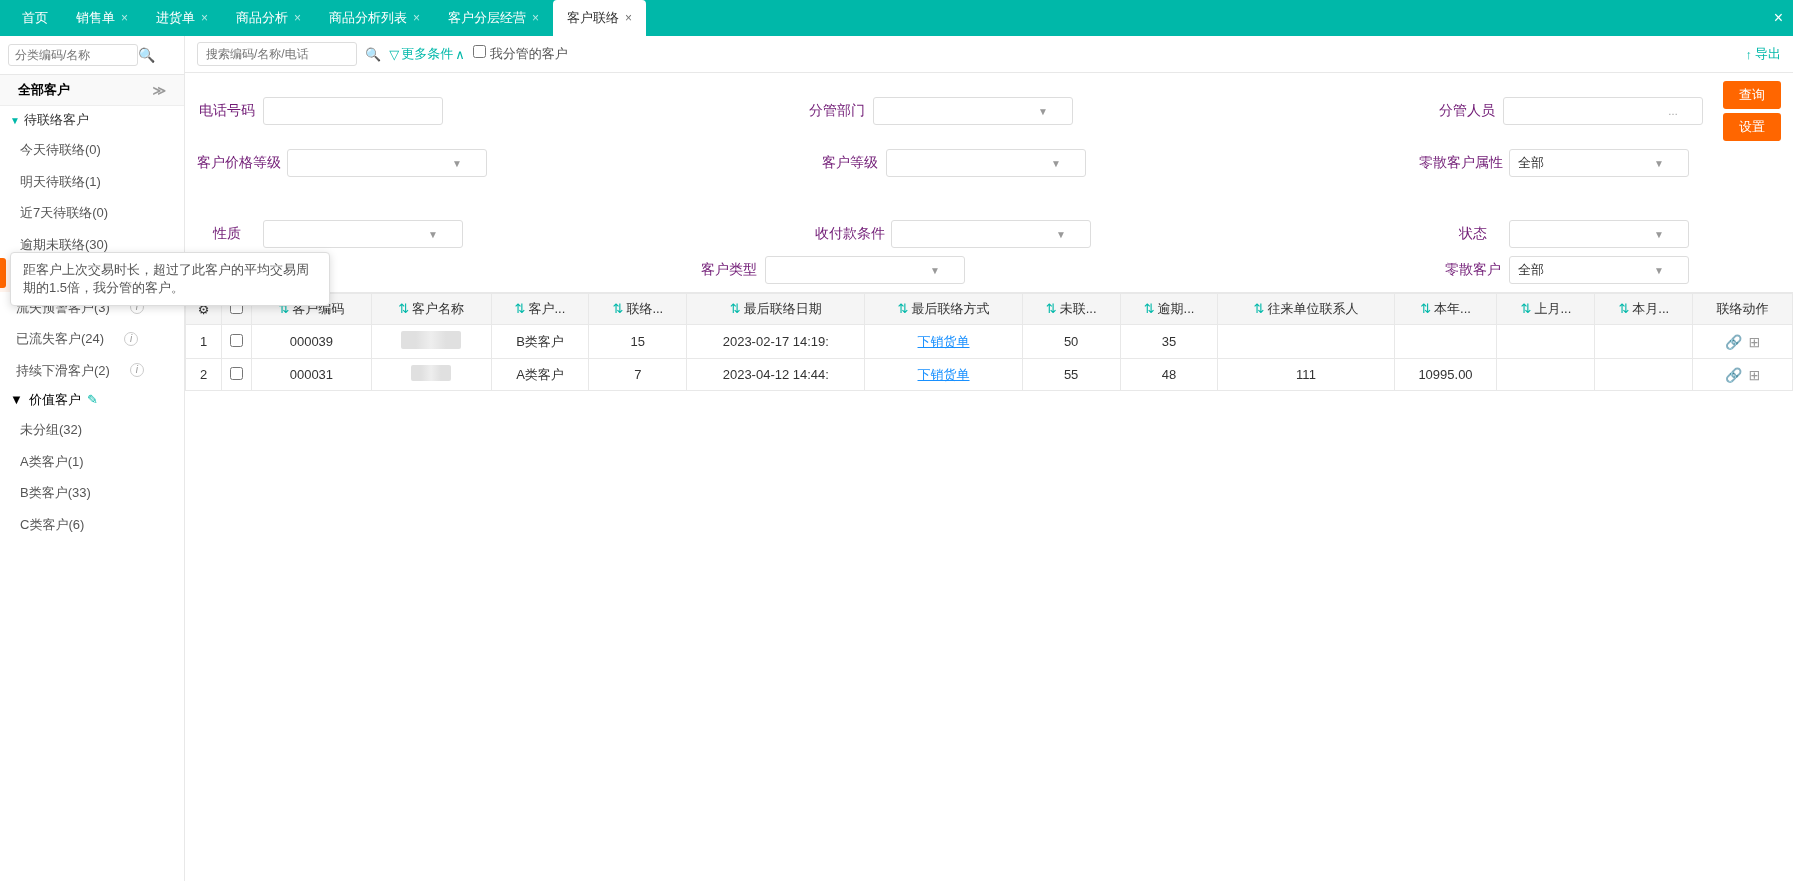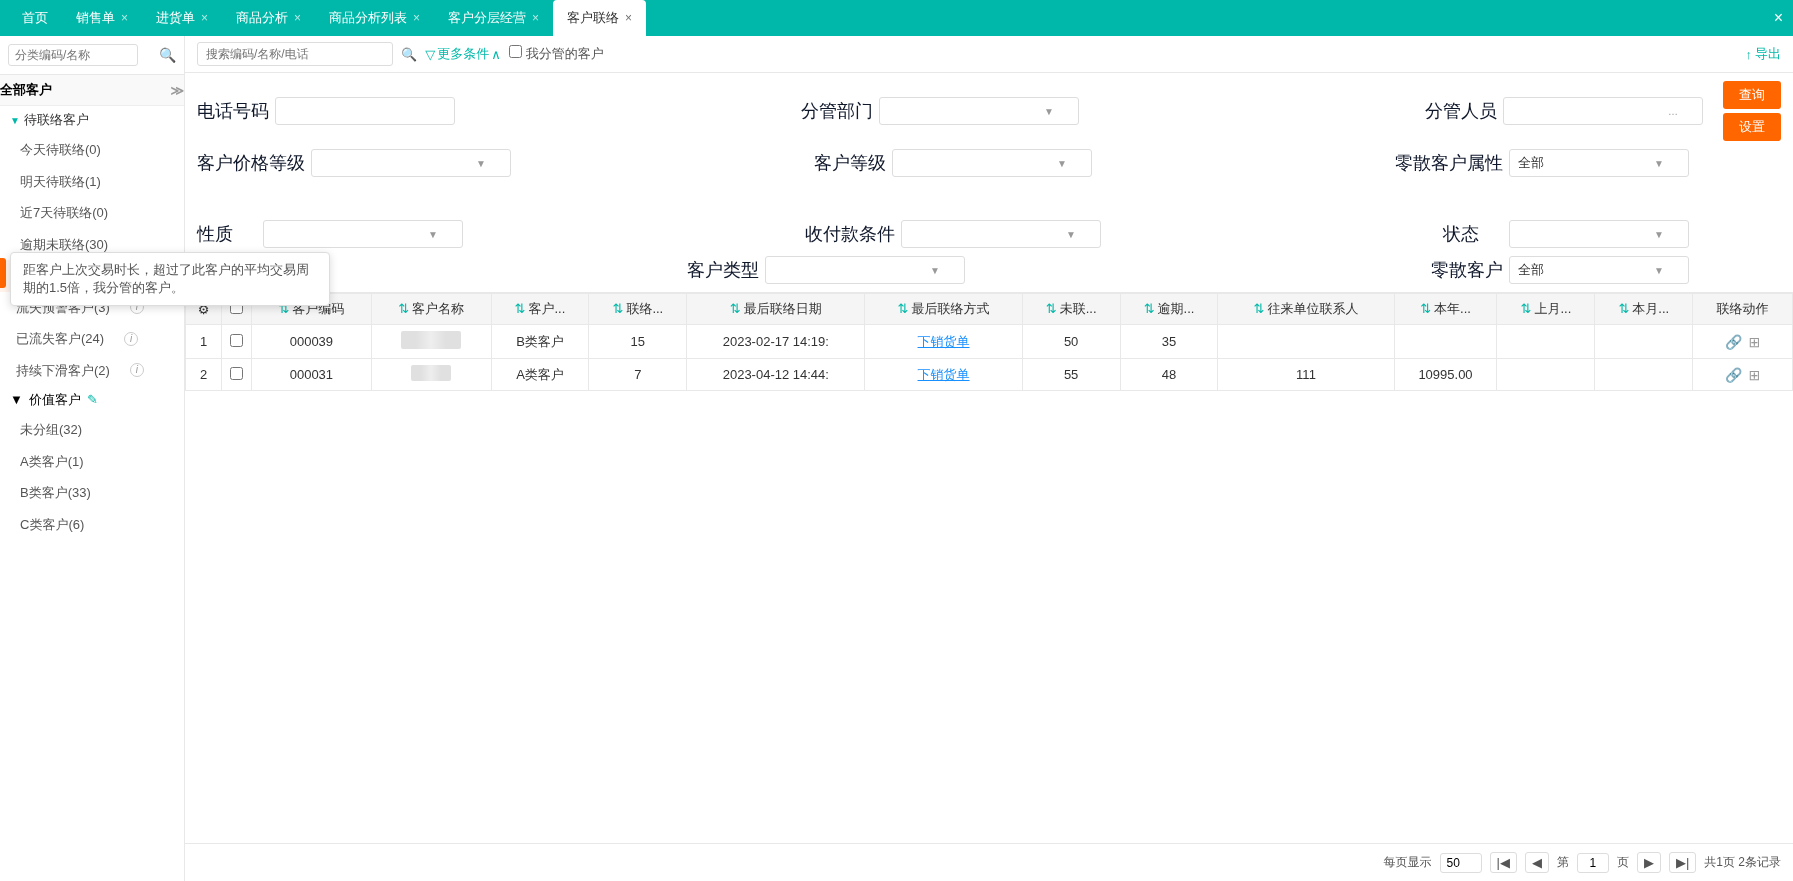--- a/index.html
+++ b/index.html
@@ -58,39 +58,39 @@
       display: flex;
       flex-direction: column;
       overflow-y: auto;
       flex-shrink: 0;
     }
     .sidebar-search {
       padding: 8px;
       border-bottom: 1px solid #e8e8e8;
       display: flex;
       align-items: center;
-      gap: 21px;
+      gap: 0;
     }
     .sidebar-search input {
       border: 1px solid #ddd;
       border-radius: 3px;
       padding: 3px 6px;
       font-size: 12px;
       width: 130px;
       outline: none;
     }
     .search-icon-btn {
       background: none;
       border: none;
       cursor: pointer;
       color: #999;
       font-size: 14px;
     }
     .sidebar-section-header {
-      padding: 6px 0;
+      padding: 6px 18px;
       display: flex;
       align-items: center;
       justify-content: space-between;
       background: #f9f9f9;
       border-bottom: 1px solid #eee;
       font-weight: bold;
       font-size: 13px;
     }
     .sidebar-section-header .collapse-icon {
       color: #999;
@@ -167,21 +167,21 @@
       align-items: center;
       gap: 8px;
       background: white;
       flex-shrink: 0;
     }
     .search-box {
       border: 1px solid #ddd;
       border-radius: 3px;
       padding: 4px 8px;
       font-size: 12px;
-      width: 196px;
+      width: 160px;
       outline: none;
     }
     .search-btn {
       background: none;
       border: none;
       cursor: pointer;
       color: #999;
     }
     .more-conditions {
       color: #00b8a9;
@@ -202,24 +202,24 @@
     .export-btn {
       margin-left: auto;
       color: #00b8a9;
       cursor: pointer;
       font-size: 12px;
       display: flex;
       align-items: center;
       gap: 3px;
     }
     .filter-label {
-      color: #0f172a;
-      font-size: 18px;
+      color: #701a75;
+      font-size: 14px;
       min-width: 60px;
-      text-align: left;
+      text-align: center;
       white-space: nowrap;
     }
     .query-btn {
       background: #ff6600;
       color: white;
       border: none;
       border-radius: 3px;
       padding: 5px 16px;
       cursor: pointer;
       font-size: 13px;
@@ -697,33 +697,19 @@
               <div class="action-icons">
                 <span class="action-icon">🔗</span>
                 <span class="action-icon">⊞</span>
               </div>
             </td>
           </tr>
         </tbody>
       </table>
     </div>
 
-    <div class="table-footer">
-      <span class="footer-label">每页显示</span>
-      <select class="page-size-select">
-        <option>50</option>
-      </select>
-      <button class="page-nav-btn">|◀</button>
-      <button class="page-nav-btn">◀</button>
-      <span class="footer-label">第</span>
-      <input class="page-input" type="text" value="1" style="">
-      <span class="footer-label">页</span>
-      <button class="page-nav-btn">▶</button>
-      <button class="page-nav-btn">▶|</button>
-      <span class="total-records">共1页 2条记录</span>
-    </div>
   </div>
 </div>
 
 <div class="tooltip-box">
   <span>距客户上次交易时长，超过了此客户的平均交易周期的1.5倍，我分管的客户。</span>
 </div>
 <div class="orange-bar"></div>
 
 </body></html>

